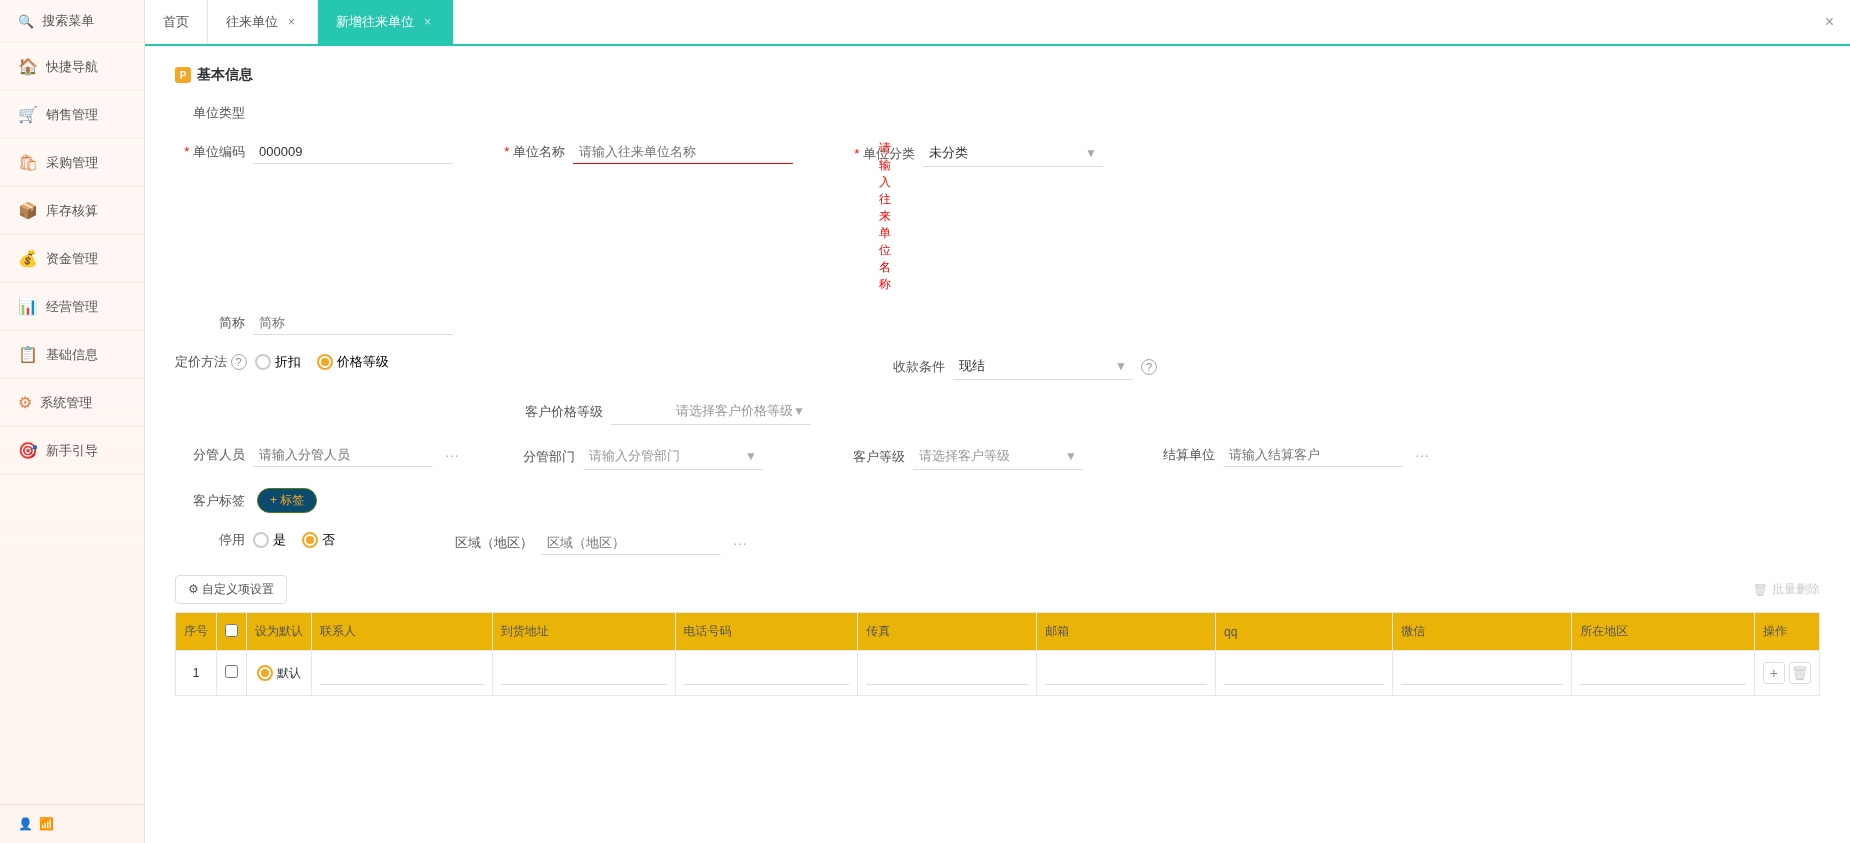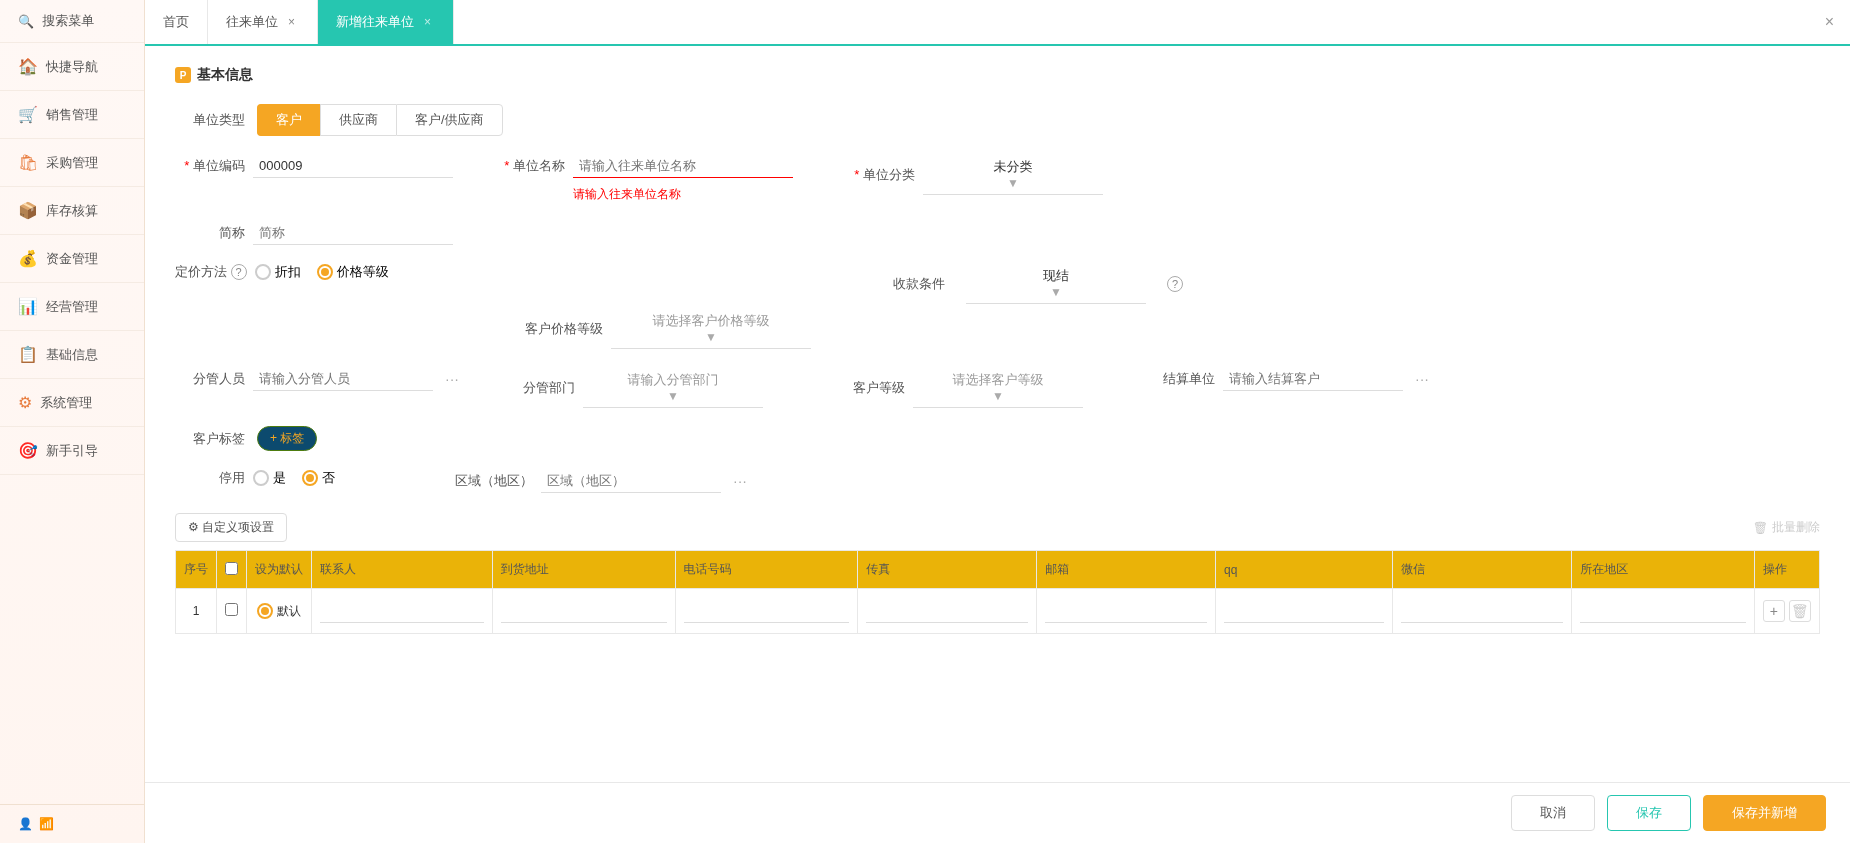--- a/index.html
+++ b/index.html
@@ -184,21 +184,20 @@
     .radio-dot { width: 8px; height: 8px; border-radius: 50%; background: #f5a623; }
 
     
     .dropdown-field {
       display: flex;
       align-items: center;
       border-bottom: 1px solid #ddd;
       padding: 4px 6px;
       width: 200px;
       cursor: pointer;
-      flex-direction: column;
     }
     .dropdown-text { flex: 1; color: #999; font-size: 13px; }
     .dropdown-text.value { color: #333; }
     .dropdown-arrow { color: #aaa; font-size: 12px; }
 
     
     .more-icon { color: #aaa; cursor: pointer; font-size: 14px; padding: 0 4px; }
 
     
     .tag-btn {
@@ -401,36 +400,31 @@
   <div class="content-area">
 
     <div class="section-title">
       <span class="section-title-icon">P</span>
       <span>基本信息</span>
     </div>
 
     <div class="form-row">
       <div class="form-field" style="flex: 0 0 auto; gap: 12px;">
         <span class="form-label">单位类型</span>
-        <div class="unit-type-group">
-          <button class="unit-type-btn active">客户</button>
-          <button class="unit-type-btn">供应商</button>
-          <button class="unit-type-btn">客户/供应商</button>
-        </div>
       </div>
     </div>
 
     <div class="form-row" style="align-items: flex-start;">
       <div class="form-field" style="flex: 0 0 320px;">
         <span class="form-label">
           <span style="color:#f00">*</span> <span>单位编码</span>
         </span>
         <input class="form-input" type="text" value="000009" style="width: 200px;">
       </div>
-      <div class="form-field" style="flex: 0 0 350px; flex-direction: column; align-items: flex-start;">
+      <div class="form-field" style="flex: 0 0 350px; align-items: flex-start;">
         <div style="display:flex; align-items:center; gap: 8px;">
           <span class="form-label">
             <span style="color:#f00">*</span> <span>单位名称</span>
           </span>
           <input class="form-input error" type="text" style="width: 220px; border-bottom-color: rgb(255, 0, 0);" placeholder="请输入往来单位名称">
         </div>
         <div style="margin-left:78px;">
           <span class="error-msg">请输入往来单位名称</span>
         </div>
       </div>
@@ -471,21 +465,21 @@
           </div>
         </div>
       </div>
       <div class="form-field" style="flex: 0 0 350px; gap: 8px; margin-top: 45px;">
         <span class="form-label">客户价格等级</span>
         <div class="dropdown-field" style="width: 200px; text-align: right;">
           <span class="dropdown-text">请选择客户价格等级</span>
           <span class="dropdown-arrow">▼</span>
         </div>
       </div>
-      <div class="form-field" style="flex: 0 0 350px; gap: 21px;">
+      <div class="form-field" style="flex: 0 0 350px; gap: 8px;">
         <span class="form-label">收款条件</span>
         <div class="dropdown-field" style="width: 180px;">
           <span class="dropdown-text value">现结</span>
           <span class="dropdown-arrow">▼</span>
         </div>
         <span class="help-icon">?</span>
       </div>
     </div>
 
     <div class="form-row">
@@ -600,19 +594,14 @@
                 <div class="row-action-btn">+</div>
                 <div class="row-action-btn delete">🗑</div>
               </div>
             </td>
           </tr>
         </tbody>
       </table>
     </div>
   </div>
 
-  <div class="bottom-bar">
-    <button class="btn btn-cancel">取消</button>
-    <button class="btn btn-save">保存</button>
-    <button class="btn btn-save-new">保存并新增</button>
-  </div>
 
 </div>
 
 </body></html>

